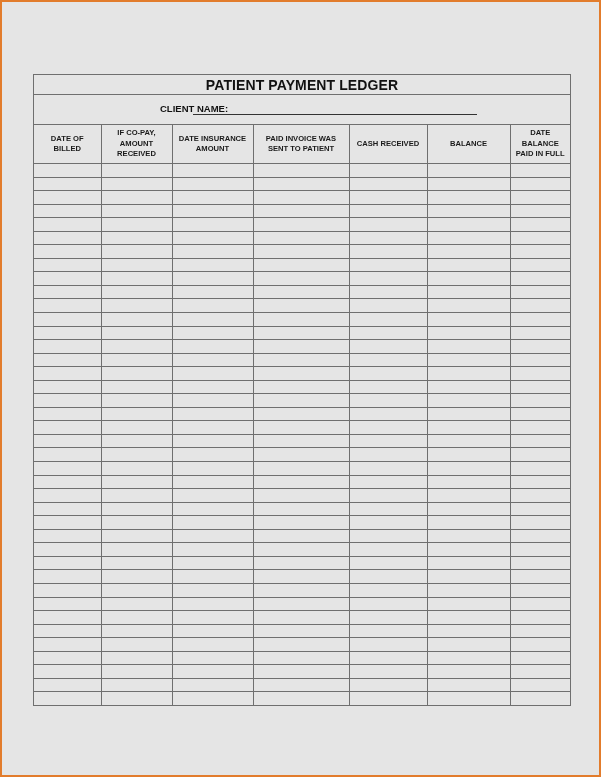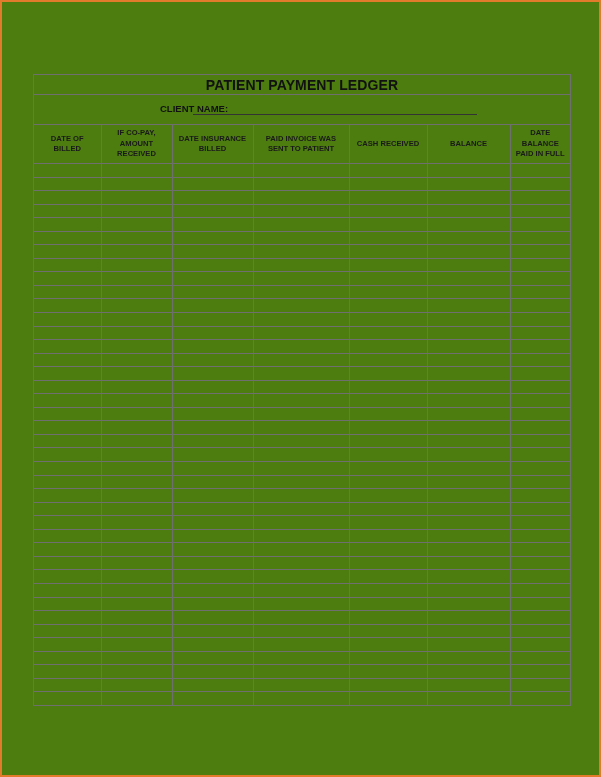--- a/index.html
+++ b/index.html
@@ -14,21 +14,21 @@
       overflow: hidden;
       font-family: "Liberation Sans", "DejaVu Sans", sans-serif;
       color: #1a1a1a;
     }
     .frame {
       position: absolute;
       left: 0; top: 0;
       width: 597px;
       height: 773px;
       border: 2px solid #e27c2c;
-      background: #4d7c0f;
+      background: #e5e5e5;
     }
     .ledger {
       position: absolute;
       left: 31px;
       top: 72px;
       width: 538px;
       border: 1px solid #6f6f6f;
       box-sizing: border-box;
     }
     .title-row {
@@ -121,21 +121,21 @@
         <col style="width:60px">
       </colgroup>
       <thead>
         <tr>
           <th>DATE OF
 BILLED</th>
           <th>IF CO-PAY,
 AMOUNT
 RECEIVED</th>
           <th>DATE INSURANCE
-BILLED</th>
+AMOUNT</th>
           <th>PAID INVOICE WAS
 SENT TO PATIENT</th>
           <th>CASH RECEIVED</th>
           <th>BALANCE</th>
           <th>DATE
 BALANCE
 PAID IN FULL</th>
         </tr>
       </thead>
       <tbody id="ledger-body">

